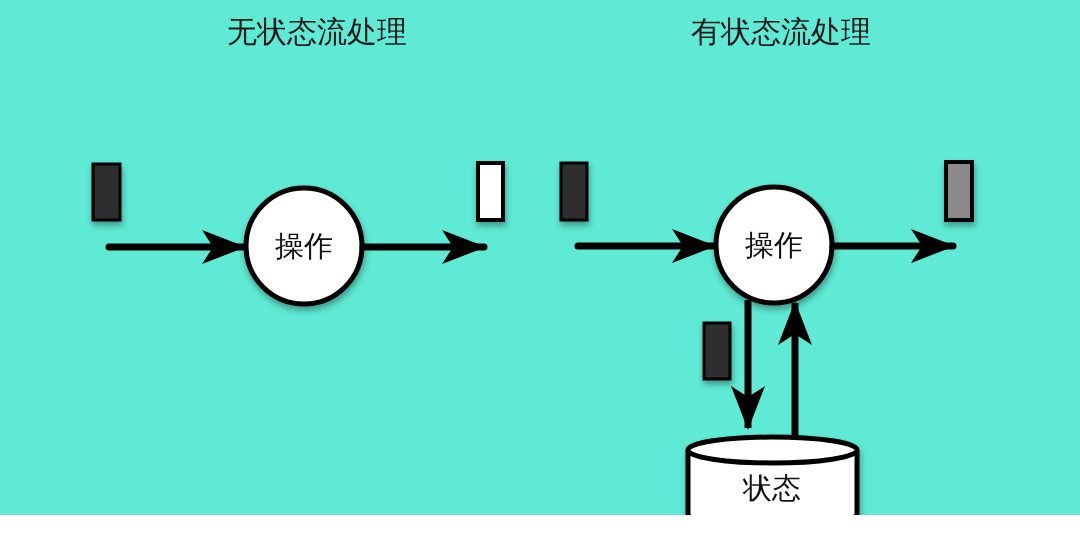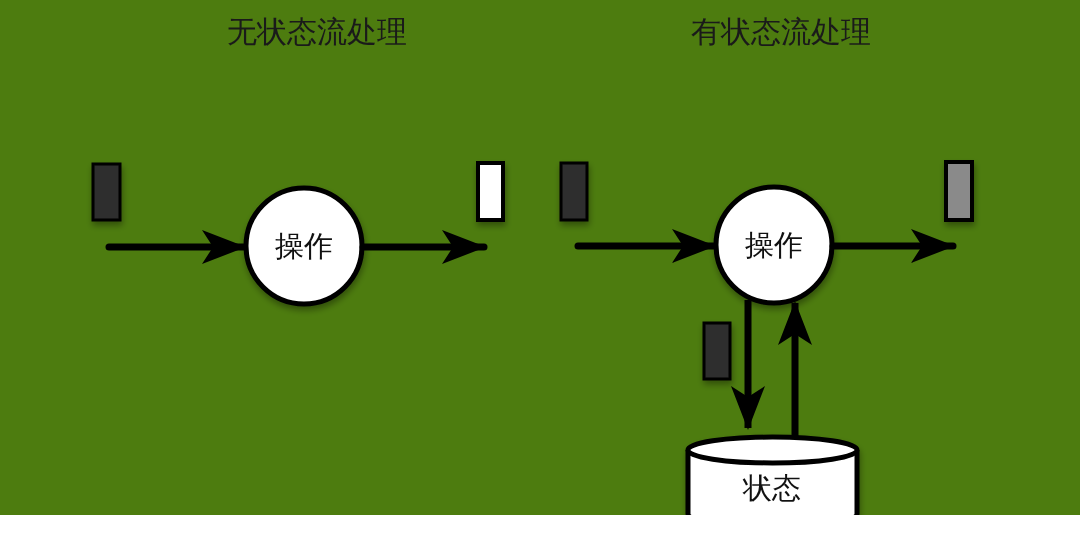--- a/index.html
+++ b/index.html
@@ -5,21 +5,21 @@
   html, body {
     margin: 0;
     padding: 0;
     background: #ffffff;
     font-family: "Liberation Serif", serif;
   }
   .canvas {
     position: relative;
     width: 1080px;
     height: 515px;
-    background: #4d7c0f;
+    background: #5eead4;
     overflow: hidden;
   }
   svg { display: block; }
   .title-text {
     font-family: "Liberation Serif", serif;
     font-size: 30px;
     fill: #1a1a1a;
   }
   .node-label {
     font-family: "Liberation Serif", serif;

